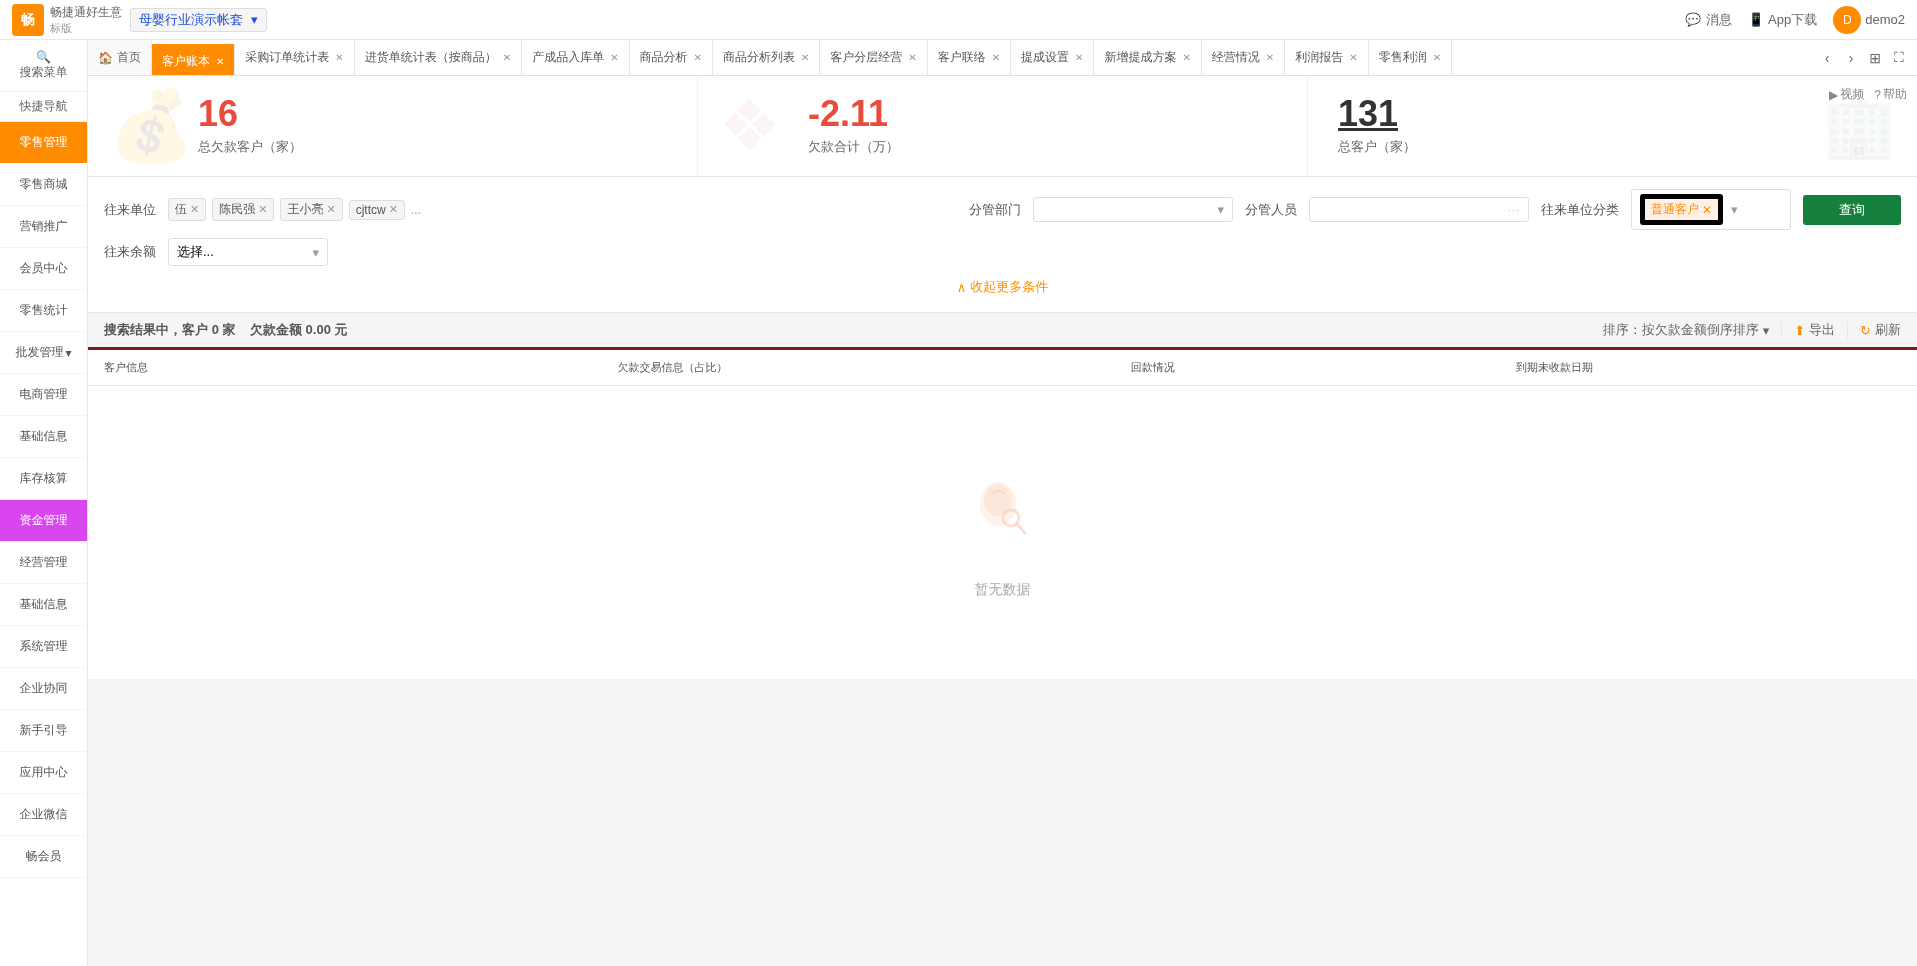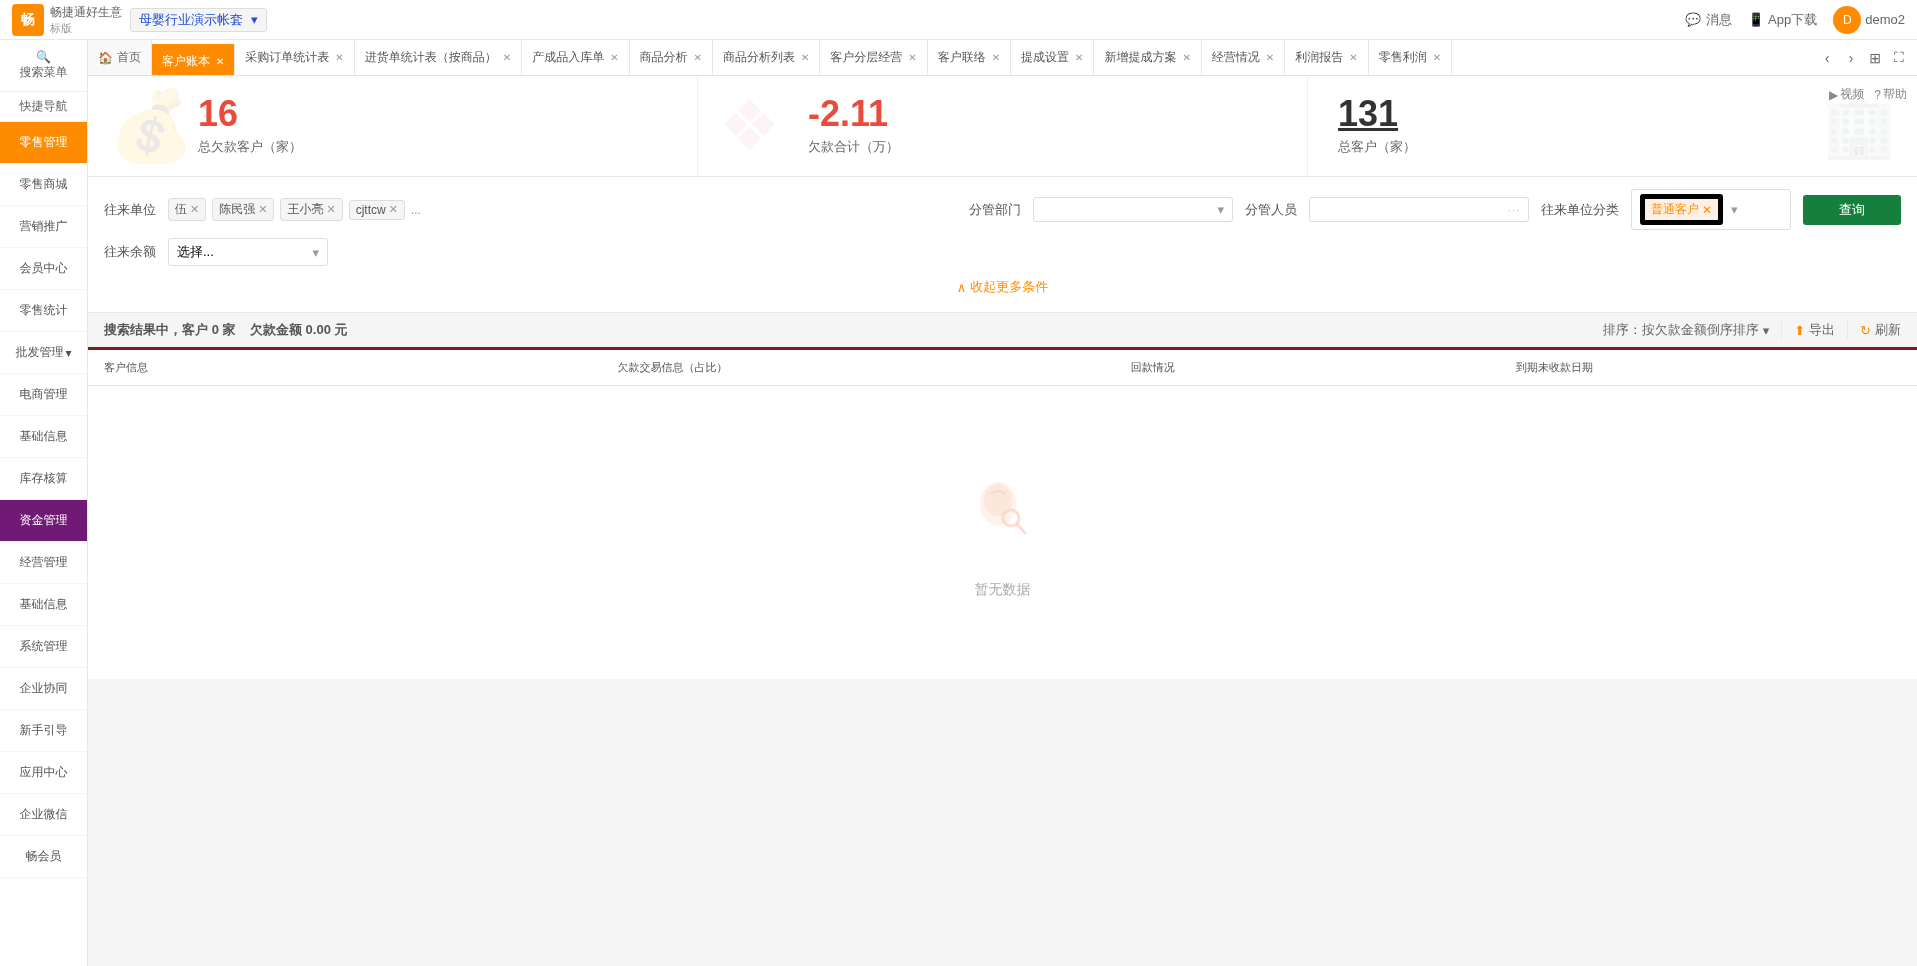--- a/index.html
+++ b/index.html
@@ -162,21 +162,21 @@
     </div>
     <div class="sidebar-item">
       <span>电商管理</span>
     </div>
     <div class="sidebar-item">
       <span>基础信息</span>
     </div>
     <div class="sidebar-item">
       <span>库存核算</span>
     </div>
-    <div class="sidebar-item active-sub" style="background:#701a75;color:#fff;">
+    <div class="sidebar-item active-sub" style="background:#d946ef;color:#fff;">
       <span>资金管理</span>
     </div>
     <div class="sidebar-item">
       <span>经营管理</span>
     </div>
     <div class="sidebar-item">
       <span>基础信息</span>
     </div>
     <div class="sidebar-item">
       <span>系统管理</span>

